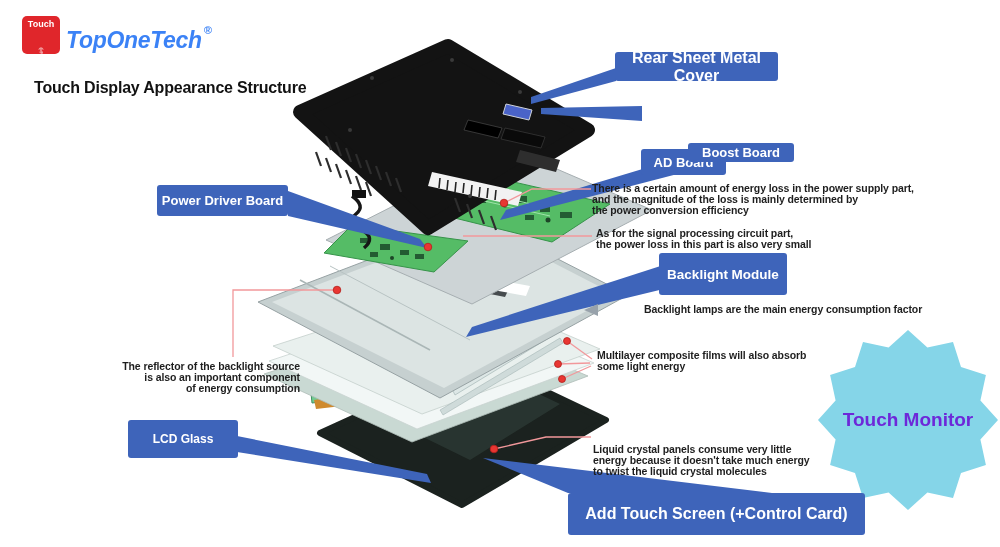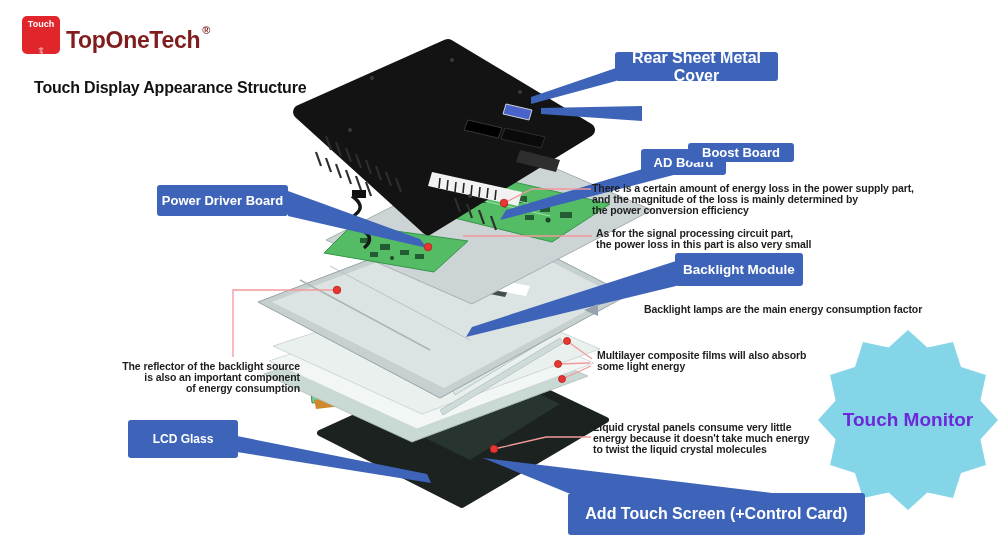--- a/index.html
+++ b/index.html
@@ -3,43 +3,43 @@
 <meta charset="utf-8">
 <style>
   html,body{margin:0;padding:0;background:#fff;}
   .stage{position:relative;width:1000px;height:547px;background:#ffffff;overflow:hidden;
          font-family:"Liberation Sans",sans-serif;}
   .layer-svg{position:absolute;left:0;top:0;z-index:1;}
   
   .logo-box{position:absolute;left:22px;top:16px;width:38px;height:38px;background:#e0262b;
             border-radius:5px;display:flex;flex-direction:column;align-items:center;z-index:2;gap:18px;}
   .logo-box .t{color:#fff;font-size:9px;font-weight:800;margin-top:3px;line-height:10px;}
-  .brand{position:absolute;left:66px;top:24px;font-size:23px;font-weight:800;color:#7f1d1d;
-         letter-spacing:-0.3px;z-index:2;}
+  .brand{position:absolute;left:66px;top:24px;font-size:23px;font-weight:800;color:#3b82f6;
+         letter-spacing:-0.3px;z-index:2;font-style:italic;}
   .brand sup{font-size:11px;font-weight:700;vertical-align:14px;margin-left:2px;}
   .heading{position:absolute;left:34px;top:79px;font-size:16px;font-weight:800;color:#121212;
            letter-spacing:-0.2px;z-index:2;}
   
   .co{position:absolute;background:#3e64ba;color:#fff;font-weight:700;display:flex;
       align-items:center;justify-content:center;border-radius:3px;z-index:3;text-align:center;}
   .co-rear{left:615px;top:52px;width:163px;height:29px;font-size:16px;}
   .co-ad{left:641px;top:101px;width:85px;height:26px;font-size:13px;margin-top:48px;}
   .co-boost{left:688px;top:143px;width:106px;height:19px;font-size:13px;}
   .co-power{left:157px;top:185px;width:131px;height:31px;font-size:13px;}
-  .co-backlight{left:675px;top:253px;width:128px;height:33px;font-size:13.5px;}
+  .co-backlight{left:659px;top:253px;width:128px;height:42px;font-size:13.5px;}
   .co-lcd{left:128px;top:420px;width:110px;height:38px;font-size:12px;}
   .co-touch{left:568px;top:493px;width:297px;height:42px;font-size:16px;}
   
   .note{position:absolute;font-size:10.5px;font-weight:700;color:#1e1e1e;line-height:10.8px;
         letter-spacing:-0.1px;z-index:2;}
   .n-power{left:592px;top:183px;}
   .n-signal{left:596px;top:228px;}
   .n-lamps{left:616px;top:304px;padding-left:28px;}
   .n-films{left:597px;top:350px;}
-  .n-lcd{left:593px;top:422px;}
+  .n-lcd{left:593px;top:444px;}
   .n-reflector{left:90px;top:361px;width:210px;text-align:right;}
   
   .badge-label{position:absolute;left:818px;top:330px;width:180px;height:180px;display:flex;
                align-items:center;justify-content:center;color:#6d28d9;font-size:19px;
                font-weight:800;z-index:2;}
 </style>
 </head>
 <body>
 
 <div class="stage">

